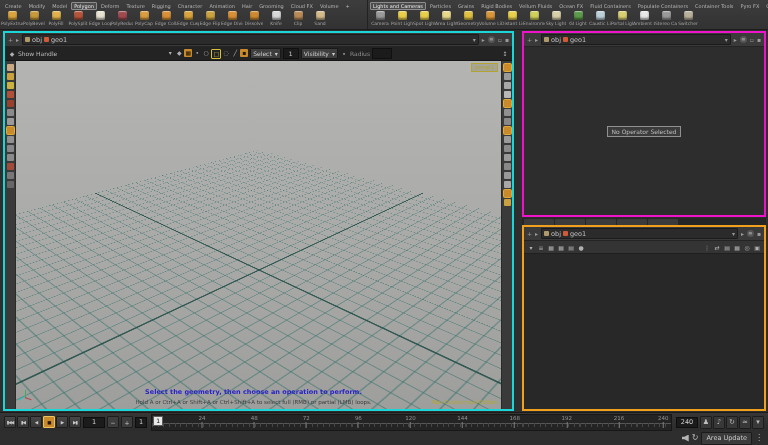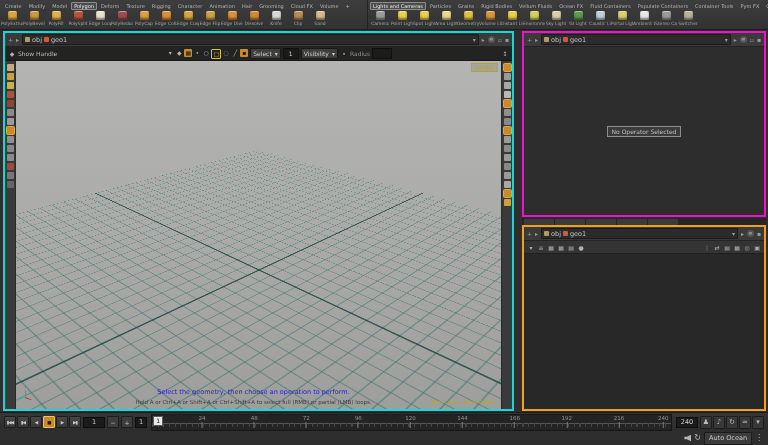--- a/index.html
+++ b/index.html
@@ -46,21 +46,21 @@
   .strip-icon{width:7px;height:7px;border-radius:1px;flex:0 0 auto;background:#888}
   .strip-icon.hl{box-shadow:0 0 0 1px #e0a93c;background:#c98a2c !important}
   #grid-plane{position:absolute;left:50%;top:60%;width:640px;height:640px;
      background-image:
        linear-gradient(to right,transparent 49.85%,rgba(25,70,62,.75) 49.85% 50.15%,transparent 50.15%),
        linear-gradient(to bottom,transparent 49.85%,rgba(25,70,62,.75) 49.85% 50.15%,transparent 50.15%),
        repeating-linear-gradient(0deg,rgba(48,112,102,.55) 0 1px,transparent 1px 16px),
        repeating-linear-gradient(90deg,rgba(48,112,102,.55) 0 1px,transparent 1px 16px);
      transform:translate(-50%,-50%) perspective(520px) rotateX(62deg) rotateZ(45deg)}
   #vp-badge{position:absolute;top:2px;right:14px;border:1px solid #b3a431;color:#b3a431;font-size:5.5px;line-height:7px;padding:0 3px;background:rgba(105,98,40,.18);z-index:7}
-  #msg-primary{position:absolute;left:0;right:10px;bottom:13px;text-align:center;font-size:6.5px;font-weight:normal;color:#2823c8;z-index:7}
+  #msg-primary{position:absolute;left:0;right:10px;bottom:13px;text-align:center;font-size:6.5px;font-weight:bold;color:#2823c8;z-index:7}
   #msg-secondary{position:absolute;left:0;right:10px;bottom:4px;text-align:center;font-size:5.5px;color:#3c3c3c;z-index:7}
   #watermark{position:absolute;right:14px;bottom:4px;font-size:5.5px;color:#b1a731;z-index:8}
   #gnomon{position:absolute;left:15px;bottom:6px;width:12px;height:12px;z-index:7}
   #gnomon span{position:absolute;left:5px;bottom:5px;width:7px;height:1px;transform-origin:0 0}
   .ax-x{background:#b04040;transform:rotate(20deg)}
   .ax-y{background:#3fae58;transform:rotate(-90deg)}
   .ax-z{background:#18c8c8;transform:rotate(150deg)}
   
   .params-body{flex:1;display:flex;align-items:center;justify-content:center;background:#2d2d2d}
   .noop{border:1px solid #909090;background:#3b3b3b;color:#bdbdbd;font-size:6px;padding:1px 4px}
@@ -478,16 +478,16 @@
       <span class="pb-icon">↻</span>
       <span class="pb-icon">≈</span>
       <span class="pb-icon">▾</span>
     </span>
 </div>
 
 <div id="statusbar">
   <span id="speaker"></span>
   <span class="sb-icon">↻</span>
   <span class="sb-btn">
-    <span>Auto Ocean</span>
+    <span>Area Update</span>
   </span>
   <span class="sb-icon">⋮</span>
 </div>
 
 </body></html>

